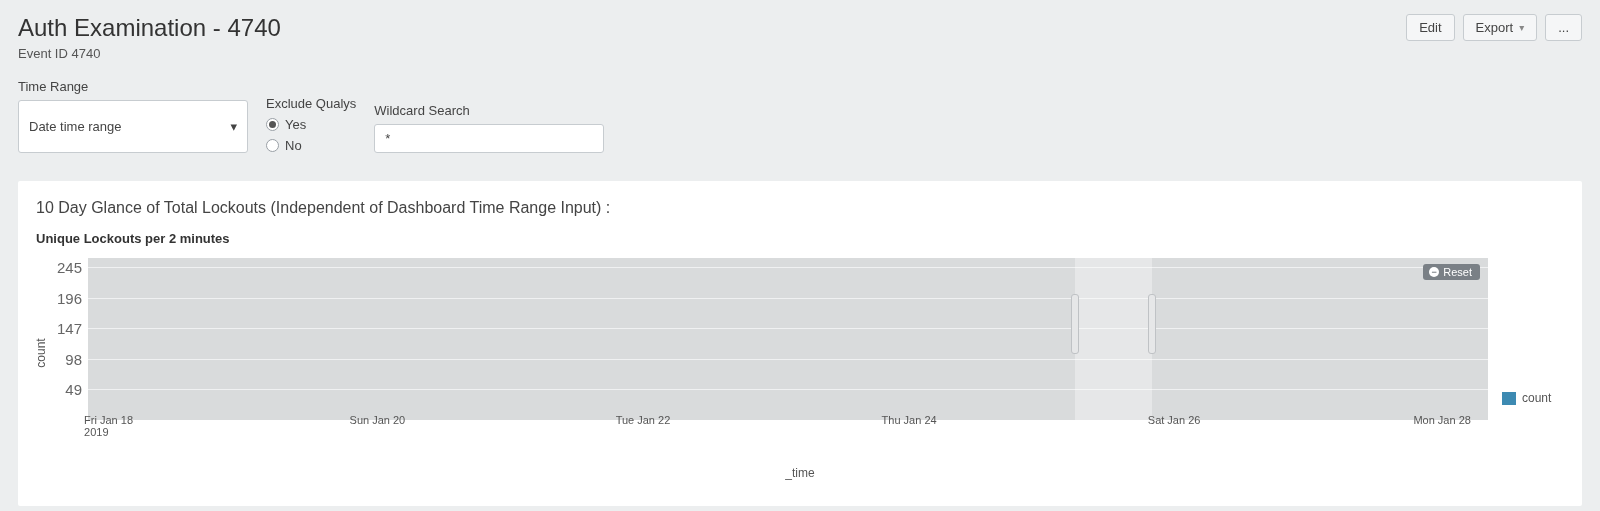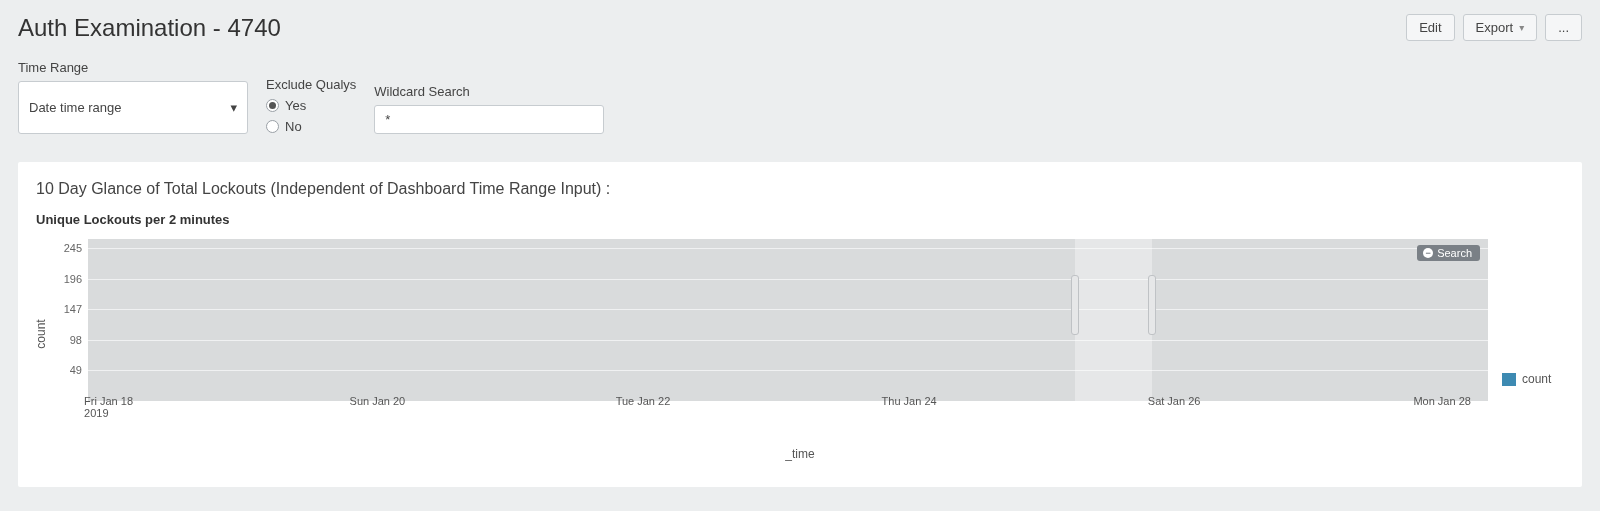--- a/index.html
+++ b/index.html
@@ -26,21 +26,21 @@
   .link { color: #1e7cc2; font-size: 13px; cursor: pointer; }
   .panel { background: #fff; margin-top: 28px; padding: 18px 14px 26px 14px; border-radius: 2px; }
   .panel-title { font-size: 16px; color: #444; margin: 0 0 14px 4px; }
   .panel-subtitle { font-size: 13px; font-weight: 700; color: #333; margin: 0 0 12px 4px; }
   .chart-wrap { display: flex; }
   .yaxis-label { width: 18px; display: flex; align-items: center; justify-content: center; }
   .yaxis-label span { transform: rotate(-90deg); font-size: 12px; color: #555; }
   .chart-area { position: relative; height: 190px; flex: 1; }
   .plot { position: absolute; left: 38px; right: 0; top: 0; bottom: 28px; background: #d9dbdc; }
   .yticks { position: absolute; left: 0; top: 0; bottom: 28px; width: 36px; }
-  .ytick { position: absolute; right: 4px; font-size: 11px; color: #666; transform: translateY(-50%); }
+  .ytick { position: absolute; right: 4px; font-size: 15px; color: #666; transform: translateY(-50%); }
   .gridline { position: absolute; left: 0; right: 0; height: 1px; background: #f0f1f2; }
   .bars { position: absolute; left: 0; right: 0; bottom: 0; top: 0; display: flex; align-items: flex-end; }
   .bar-slot { flex: 1; display: flex; align-items: flex-end; padding: 0 0.5px; }
   .bar { width: 100%; background: #3d8ab2; }
   .selection-box { position: absolute; top: 0; bottom: 0; background: rgba(255,255,255,0.35); }
   .sel-handle { position: absolute; top: 22%; width: 8px; height: 60px; background: #e6e7e8; border: 1px solid #bfc2c5; border-radius: 3px; transform: translateX(-50%); }
   .reset-btn { position: absolute; top: 6px; right: 8px; background: #7a8086; color: #fff; font-size: 11px; padding: 2px 8px 2px 6px; border-radius: 3px; cursor: pointer; display: inline-flex; align-items: center; gap: 4px; }
   .reset-btn .ic { width: 10px; height: 10px; border-radius: 50%; background: #fff; color: #7a8086; font-size: 9px; line-height: 10px; text-align: center; font-weight: 700; }
   .xticks { position: absolute; left: 38px; right: 0; bottom: 8px; height: 26px; }
   .xtick { position: absolute; font-size: 11px; color: #555; transform: translateX(-8%); white-space: nowrap; }
@@ -49,20 +49,21 @@
   .legend { width: 80px; display: flex; align-items: center; gap: 6px; font-size: 12px; color: #555; padding-left: 14px; padding-top: 90px; }
   .legend-swatch { width: 14px; height: 13px; background: #3d8ab2; }
 </style>
 </head>
 <body>
 
 <div class="page">
   <div class="header-row">
     <div class="title-block">
       <h1>Auth Examination - 4740</h1>
+      <div class="subtitle">Event ID 4740</div>
     </div>
     <div class="header-buttons">
       <button class="btn">Edit</button>
       <button class="btn">
         <span>Export</span>
         <span class="caret">▾</span>
       </button>
       <button class="btn">...</button>
     </div>
   </div>
@@ -647,21 +648,21 @@
               <div class="bar-slot">
                 <div class="bar" style="height: 30%;"></div>
               </div>
             </div>
           <div class="selection-box" id="selbox" style="left: 70.5%; width: 5.5%;">
             <div class="sel-handle" id="selh1" style="left: 0%;"></div>
             <div class="sel-handle" id="selh2" style="left: 100%;"></div>
           </div>
           <div class="reset-btn">
             <span class="ic">−</span>
-            <span>Search</span>
+            <span>Reset</span>
           </div>
         </div>
         <div class="xticks" id="xticks">
             <div class="xtick" style="left: 0%;">Fri Jan 18<span class="sub">2019</span></div>
             <div class="xtick" style="left: 19%;">Sun Jan 20</div>
             <div class="xtick" style="left: 38%;">Tue Jan 22</div>
             <div class="xtick" style="left: 57%;">Thu Jan 24</div>
             <div class="xtick" style="left: 76%;">Sat Jan 26</div>
             <div class="xtick" style="left: 95%;">Mon Jan 28</div>
           </div>

